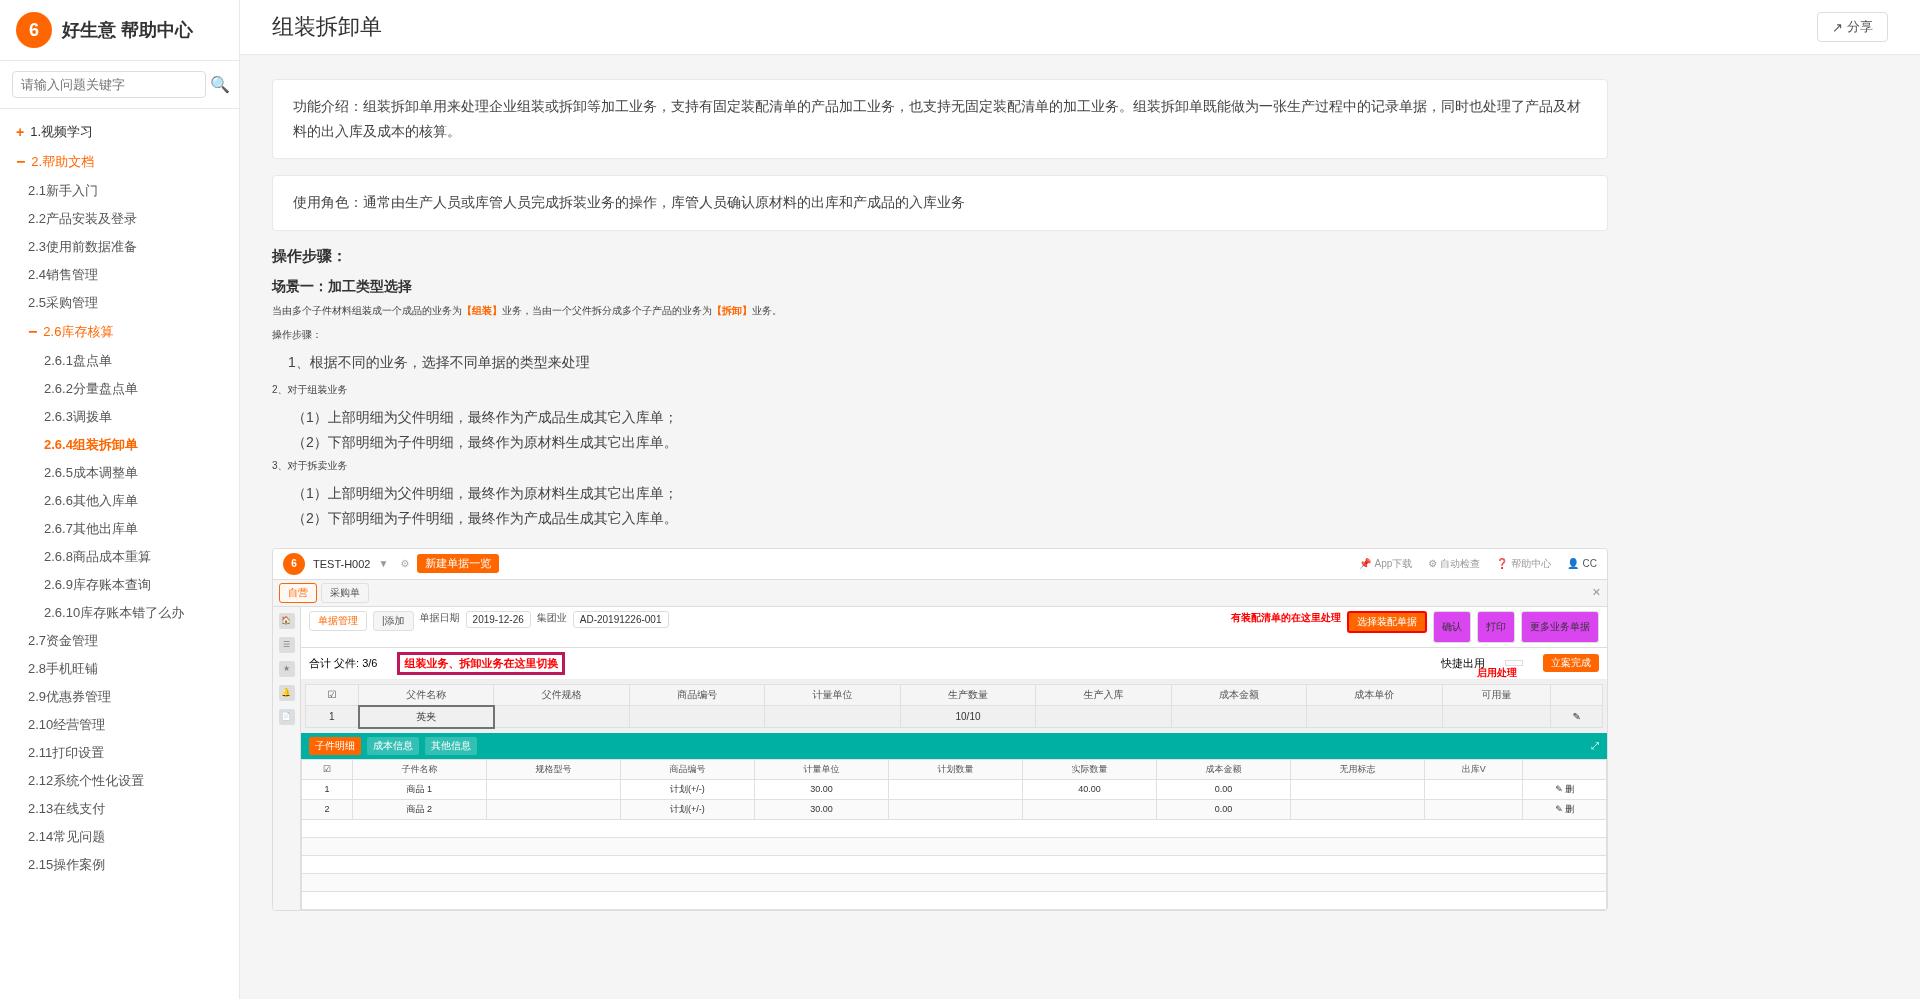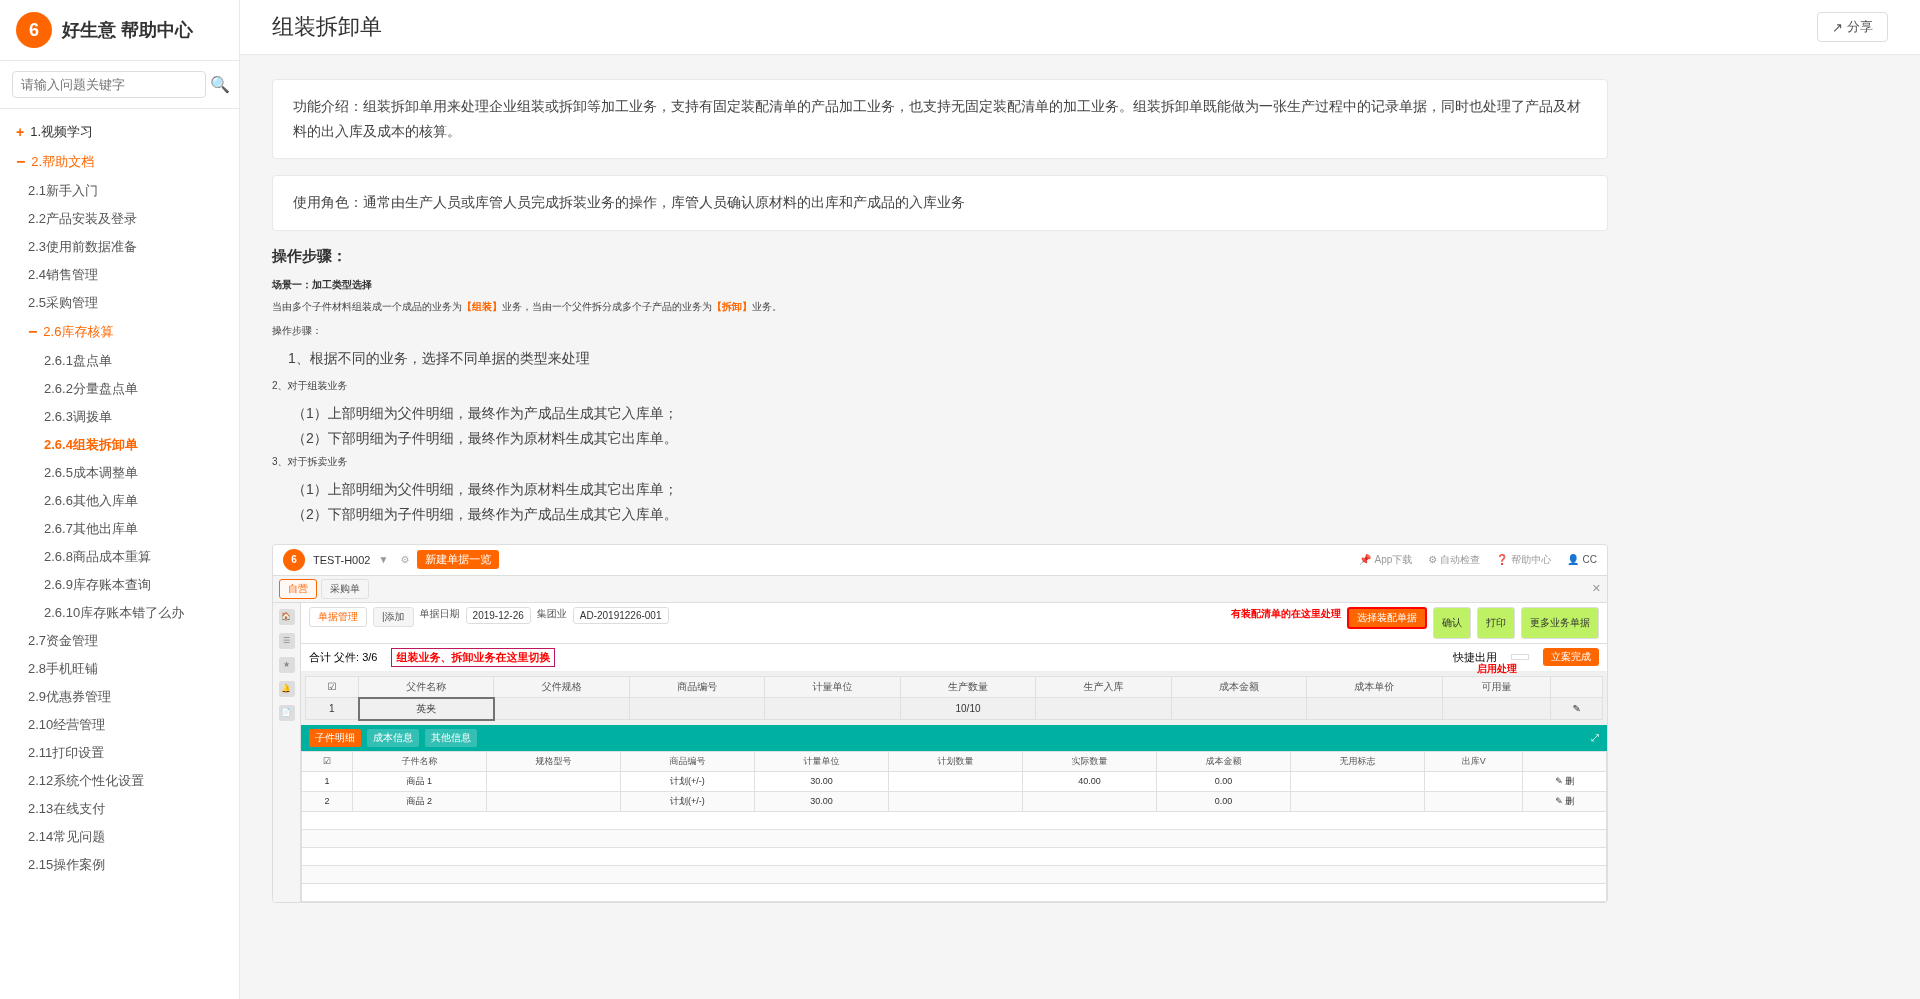--- a/index.html
+++ b/index.html
@@ -119,21 +119,21 @@
       line-height: 1.8;
     }
 
     .section-title {
       font-size: 15px;
       font-weight: bold;
       color: #333;
       margin: 16px 0 8px 0;
     }
     .sub-section-title {
-      font-size: 10px;
+      font-size: 14px;
       font-weight: bold;
       color: #333;
       margin: 12px 0 6px 0;
     }
     .content-text {
       font-size: 10px;
       color: #444;
       line-height: 1.8;
       margin-bottom: 6px;
     }
@@ -278,21 +278,21 @@
     .orange-btn {
       background: #ff6600;
       color: #fff;
       border: none;
       border-radius: 3px;
       padding: 2px 8px;
       font-size: 10px;
       cursor: pointer;
     }
     .white-btn {
-      background: #bef264;
+      background: #d946ef;
       color: #333;
       border: 1px solid #ddd;
       border-radius: 3px;
       padding: 8px 8px;
       font-size: 10px;
       cursor: pointer;
     }
 
     
     #nav-tree::-webkit-scrollbar { width: 4px; }
@@ -450,23 +450,23 @@
             <span class="app-date-field">AD-20191226-001</span>
             <span style="flex:1;"></span>
 
             <span style="color:red;font-size:10px;font-weight:bold;position:relative;">有装配清单的在这里处理</span>
             <button class="orange-btn" style="border:2px solid red;">选择装配单据</button>
             <button class="white-btn">确认</button>
             <button class="white-btn">打印</button>
             <button class="white-btn">更多业务单据</button>
           </div>
 
-          <div style="background:#fff; border-bottom:1px solid #eee; padding:4px 8px; display:flex; align-items:center; gap:14px; font-size:11px; position:relative;">
+          <div style="background:#fff; border-bottom:1px solid #eee; padding:4px 8px; display:flex; align-items:center; gap:20px; font-size:11px; position:relative;">
             <span>合计 父件: 3/6</span>
-            <span style="color:red; font-size:11px; font-weight:bold; border:1px solid #be185d; padding:1px 4px;">组装业务、拆卸业务在这里切换</span>
+            <span style="color:red; font-size:11px; font-weight:bold; border:3px solid #be185d; padding:1px 4px;">组装业务、拆卸业务在这里切换</span>
             <span style="flex:1;"></span>
             <span>快捷出用</span>
             <span style="border:1px solid #ddd; padding:2px 8px; font-size:10px; background:#fff;"></span>
             <button class="orange-btn">立案完成</button>
 
             <span style="color:red;font-size:10px;font-weight:bold; position:absolute; right:90px; top:18px;">启用处理</span>
           </div>
 
           <div style="padding:4px;">
             <table class="app-table">

